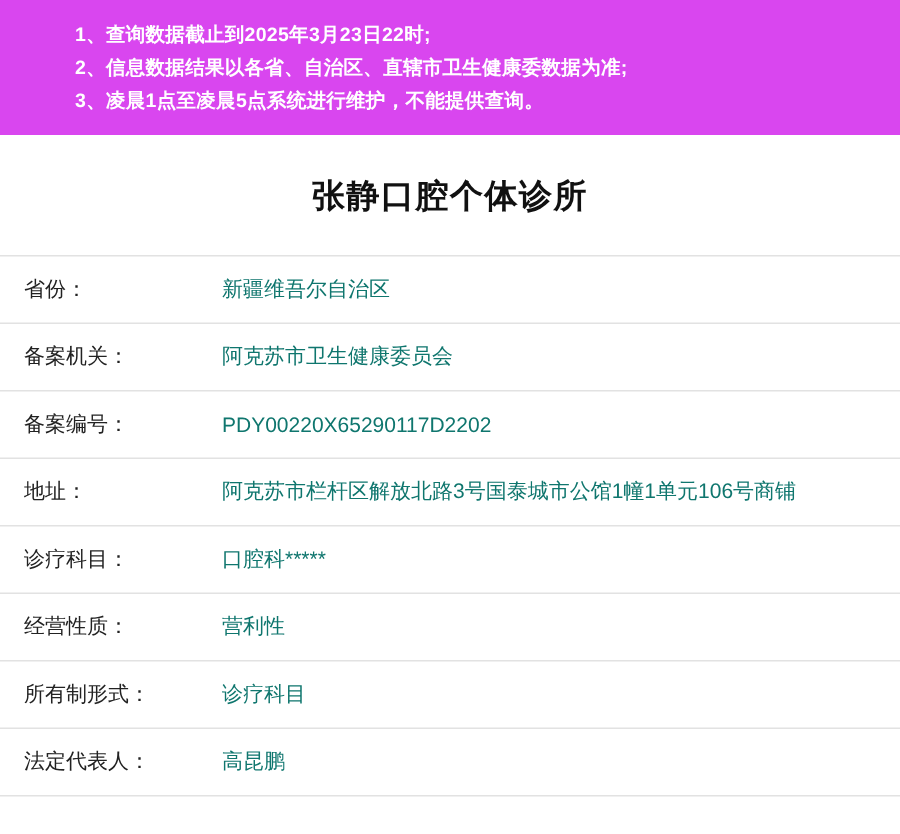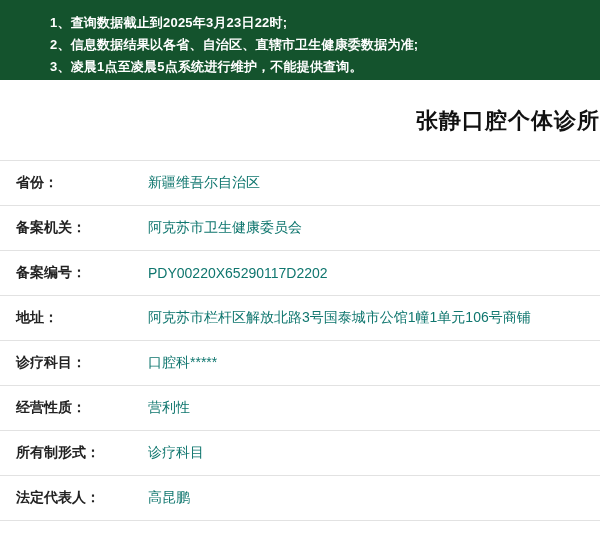--- a/index.html
+++ b/index.html
@@ -12,37 +12,37 @@
     background: #ffffff;
     font-family: "Liberation Sans", "DejaVu Sans", sans-serif;
     color: #222222;
   }
   .page {
     width: 600px;
     position: relative;
   }
   
   .notice {
-    background: #14532d;
+    background: #d946ef;
     color: #ffffff;
-    padding: 12px 16px 2px 16px;
+    padding: 12px 16px 12px 16px;
     box-sizing: border-box;
     width: 100%;
   }
   .notice-line {
     font-size: 13px;
     line-height: 22px;
     font-weight: bold;
     letter-spacing: 0.2px;
     white-space: nowrap;
     padding-left: 34px;
   }
   
   .title {
-    text-align: right;
+    text-align: center;
     font-size: 22px;
     font-weight: bold;
     color: #111111;
     padding: 26px 0 24px 0;
     letter-spacing: 1px;
   }
   
   .info-table {
     width: 100%;
     border-collapse: collapse;
@@ -59,21 +59,20 @@
     font-size: 14px;
     vertical-align: middle;
     height: 20px;
   }
   td.label {
     width: 148px;
     padding-left: 16px;
     color: #222222;
     box-sizing: border-box;
     white-space: nowrap;
-    font-weight: bold;
   }
   td.value {
     color: #0f766e;
     padding-right: 12px;
     padding-left: 0;
     word-break: break-all;
   }
 </style>
 </head>
 <body>

